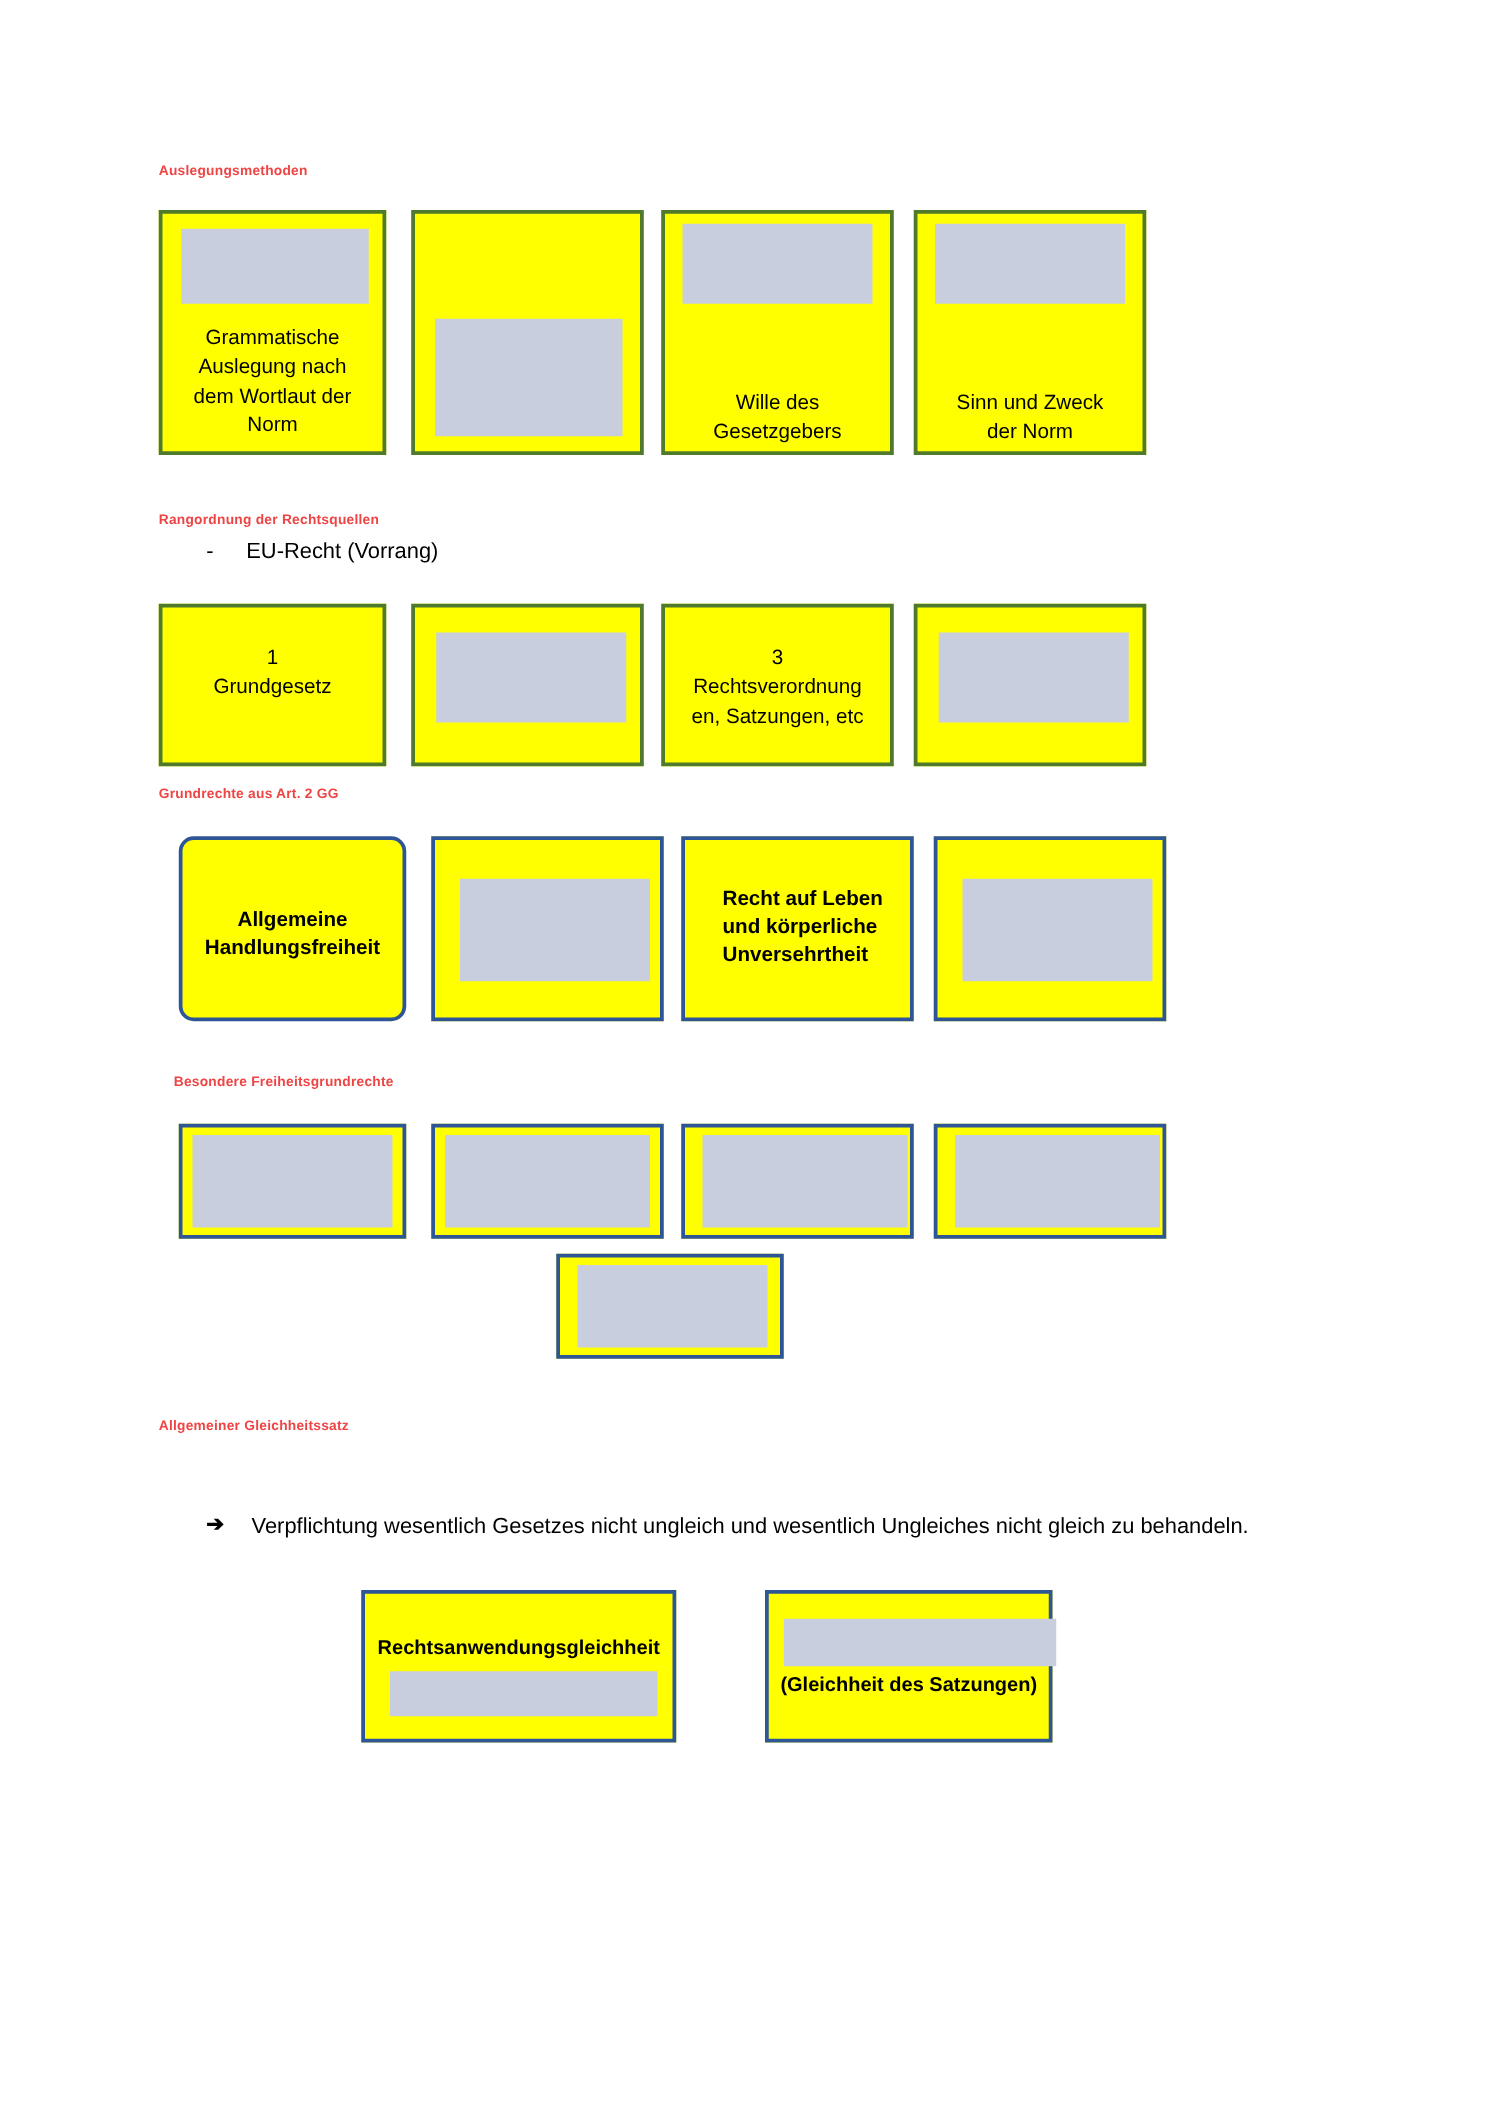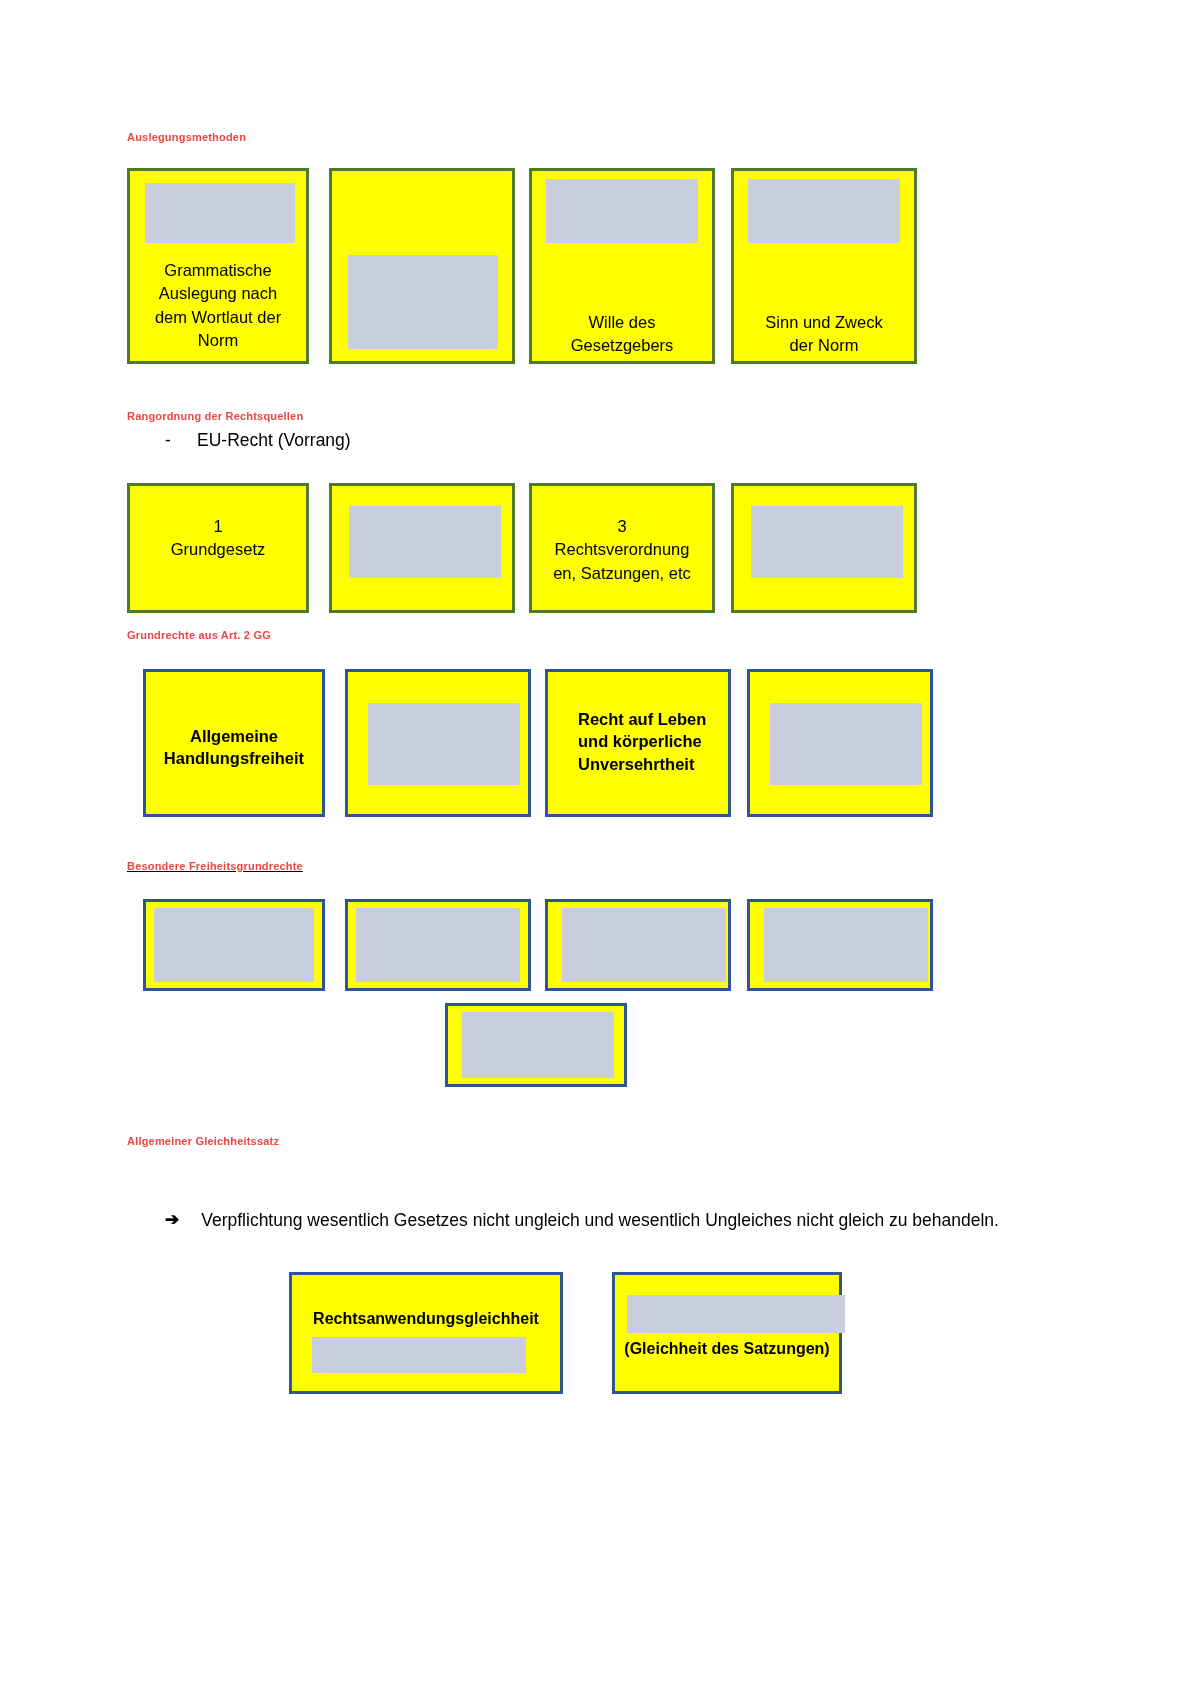--- a/index.html
+++ b/index.html
@@ -167,41 +167,41 @@
         <div class="redact" style="left:17px; top:20px; width:152px; height:72px;"></div>
       </div>
     </div>
 
     <div style="position:absolute; left:0; top:629px; width:946px;">
       <div class="section-heading">Grundrechte aus Art. 2 GG</div>
     </div>
 
     <div class="box-row" style="position:absolute; left:0; top:669px;">
 
-      <div class="card blue" style="width:182px; height:148px; left:0; position:absolute;">
+      <div class="card blue" style="width:182px; height:148px; left:0; position:absolute;border-radius:12px;">
         <div class="card-text bold" style="margin-top:53px;">Allgemeine
 Handlungsfreiheit</div>
       </div>
 
       <div class="card blue" style="width:186px; height:148px; left:202px; position:absolute;">
         <div class="redact" style="left:20px; top:31px; width:152px; height:82px;"></div>
       </div>
 
       <div class="card blue" style="width:186px; height:148px; left:402px; position:absolute;">
         <div class="card-text bold" style="margin-top:36px; text-align:left; padding-left:30px;">Recht auf Leben
 und körperliche
 Unversehrtheit</div>
       </div>
 
       <div class="card blue" style="width:186px; height:148px; left:604px; position:absolute;">
         <div class="redact" style="left:20px; top:31px; width:152px; height:82px;"></div>
       </div>
     </div>
 
-    <div style="position:absolute; left:0; top:860px; width:946px;text-decoration:underline;">
+    <div style="position:absolute; left:12px; top:860px; width:946px;">
       <div class="section-heading">Besondere Freiheitsgrundrechte</div>
     </div>
 
     <div class="box-row" style="position:absolute; left:0; top:899px;">
 
       <div class="card blue" style="width:182px; height:92px; left:0; position:absolute;">
         <div class="redact" style="left:8px; top:6px; width:160px; height:74px;"></div>
       </div>
 
       <div class="card blue" style="width:186px; height:92px; left:202px; position:absolute;">
@@ -227,21 +227,21 @@
       <div class="section-heading">Allgemeiner Gleichheitssatz</div>
     </div>
 
     <div class="arrow-line" style="position:absolute; left:38px; top:1208px; width:840px;">
       <span class="arrow-glyph">➔</span>
       <span>Verpflichtung wesentlich Gesetzes nicht ungleich und wesentlich Ungleiches nicht gleich zu behandeln.</span>
     </div>
 
     <div class="box-row" style="position:absolute; left:0; top:1272px;">
 
-      <div class="card blue" style="width:274px; height:122px; left:146px; position:absolute;">
+      <div class="card blue" style="width:252px; height:122px; left:146px; position:absolute;">
         <div class="card-text bold" style="margin-top:33px; font-size:16px;">Rechtsanwendungsgleichheit</div>
         <div class="redact" style="left:20px; top:62px; width:214px; height:36px;"></div>
       </div>
 
       <div class="card blue" style="width:230px; height:122px; left:469px; position:absolute;">
         <div class="redact" style="left:12px; top:20px; width:218px; height:38px;"></div>
         <div class="card-text bold" style="margin-top:63px; font-size:16px;">(Gleichheit des Satzungen)</div>
       </div>
     </div>
 

